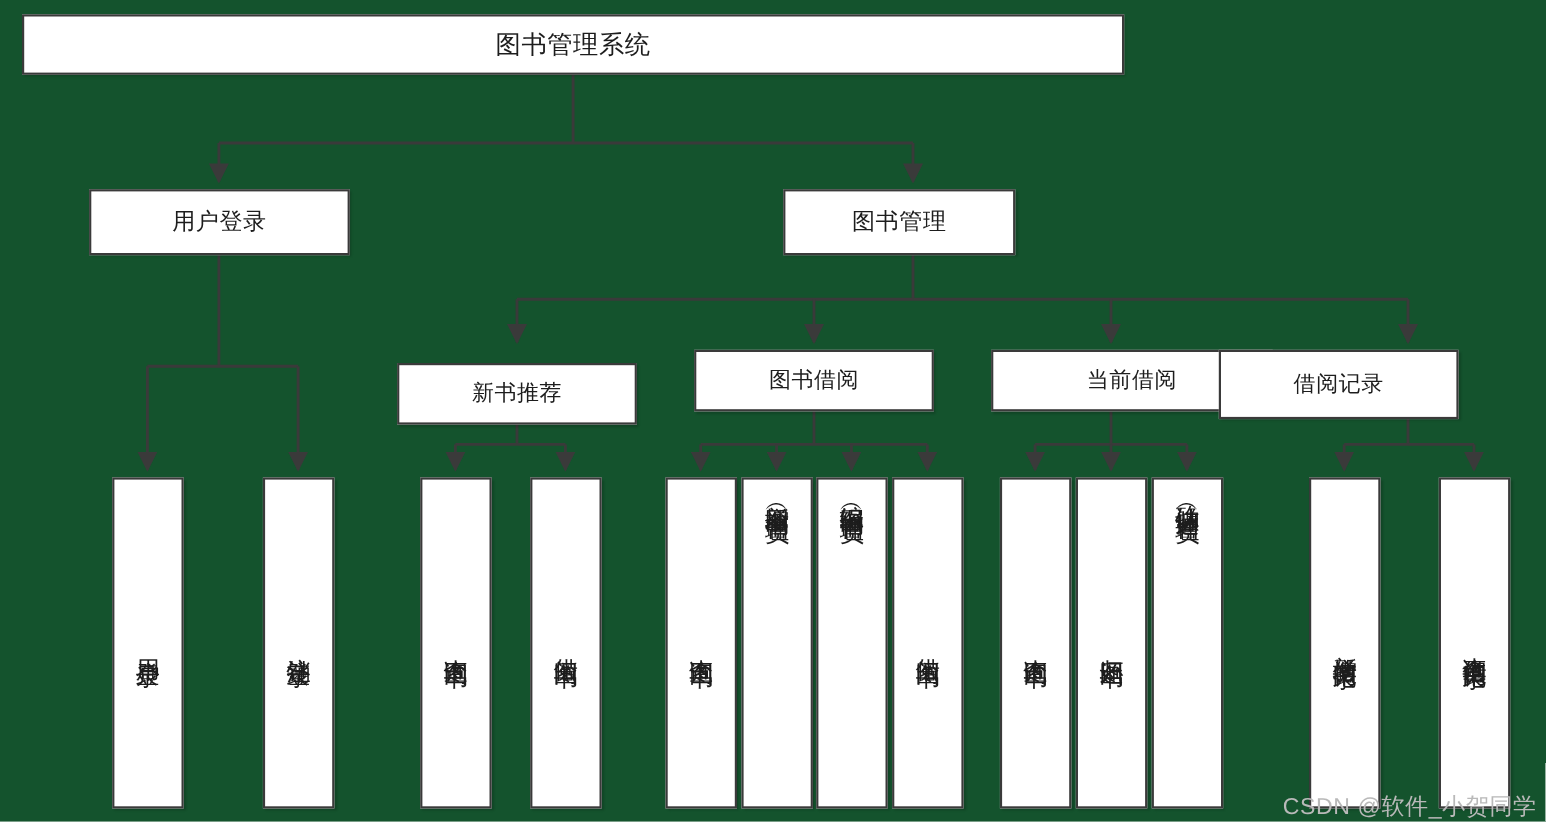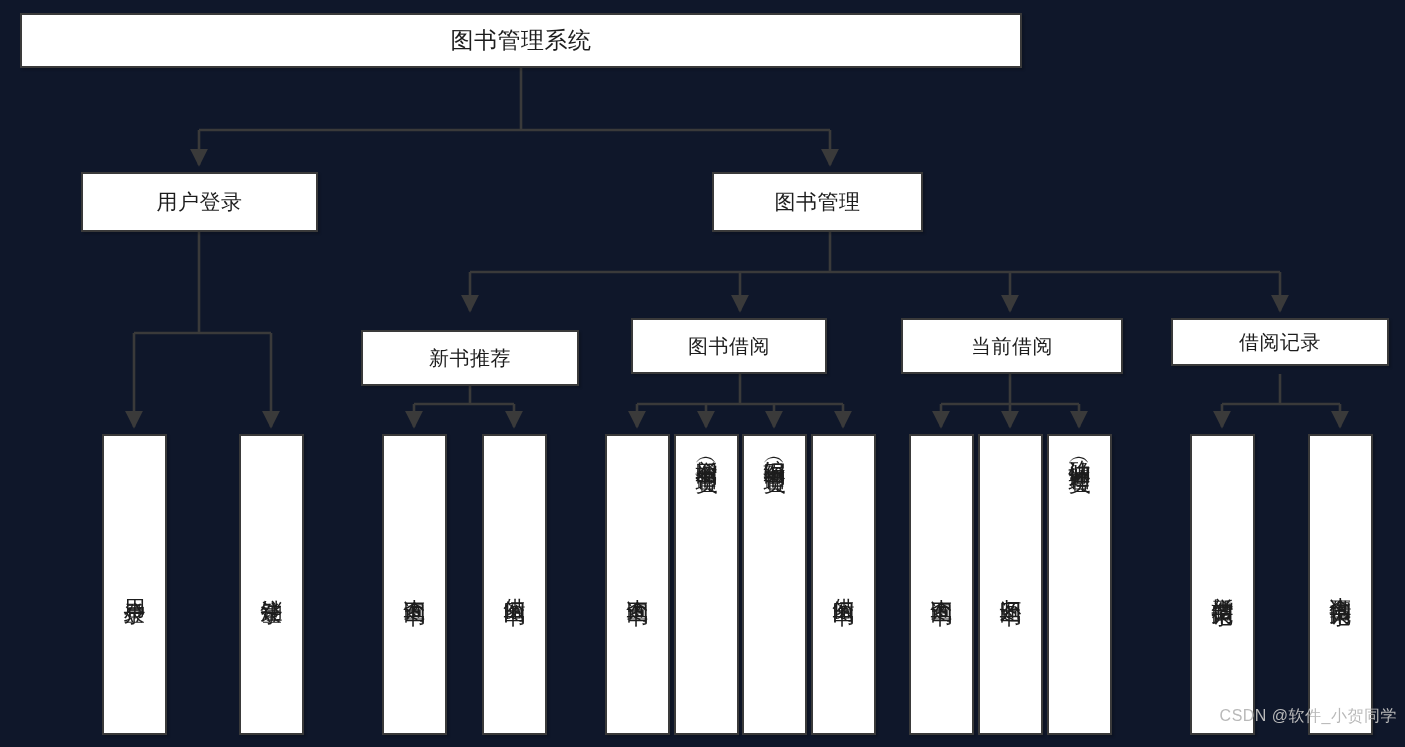--- a/index.html
+++ b/index.html
@@ -8,21 +8,21 @@
     padding: 0;
     background: #ffffff;
   }
   body {
     font-family: "Liberation Sans", "DejaVu Sans", sans-serif;
   }
   #diagram-root {
     position: relative;
     width: 1405px;
     height: 747px;
-    background: #0f172a;
+    background: #14532d;
     overflow: hidden;
   }
   
   #connector-layer {
     position: absolute;
     left: 0;
     top: 0;
     width: 1405px;
     height: 747px;
     pointer-events: none;
@@ -80,22 +80,22 @@
     max-height: 285px;
   }
   
   .node.leaf.centered {
     align-items: center;
     padding-top: 0;
   }
   .watermark {
     position: absolute;
     right: 8px;
-    bottom: 20px;
-    font-size: 16px;
+    bottom: 0;
+    font-size: 21px;
     color: #b9b9b9;
     letter-spacing: 0.5px;
     white-space: nowrap;
   }
 </style>
 </head>
 <body>
 
 <div id="diagram-root">
 
@@ -160,29 +160,29 @@
   </div>
 
   <div class="node level2" style="left:712px; top:172px; width:211px; height:60px;">
     <span class="node-label">图书管理</span>
   </div>
 
   <div class="node level3" style="left:361px; top:318px; width:218px; height:56px;margin-top:12px;">
     <span class="node-label">新书推荐</span>
   </div>
 
-  <div class="node level3" style="left:631px; top:318px; width:196px; height:56px;">
+  <div class="node level3" style="left:631px; top:318px; width:218px; height:56px;">
     <span class="node-label">图书借阅</span>
   </div>
 
-  <div class="node level3" style="left:901px; top:318px; width:222px; height:56px;">
+  <div class="node level3" style="left:901px; top:318px; width:256px; height:56px;">
     <span class="node-label">当前借阅</span>
   </div>
 
-  <div class="node level3" style="left:1171px; top:318px; width:218px; height:48px;">
+  <div class="node level3" style="left:1108px; top:318px; width:218px; height:63px;">
     <span class="node-label">借阅记录</span>
   </div>
 
   <div class="node leaf centered" style="left:102px; width:65px;">
     <span class="node-label">用户登录</span>
   </div>
   <div class="node leaf centered" style="left:239px; width:65px;">
     <span class="node-label">注销登录</span>
   </div>
 

